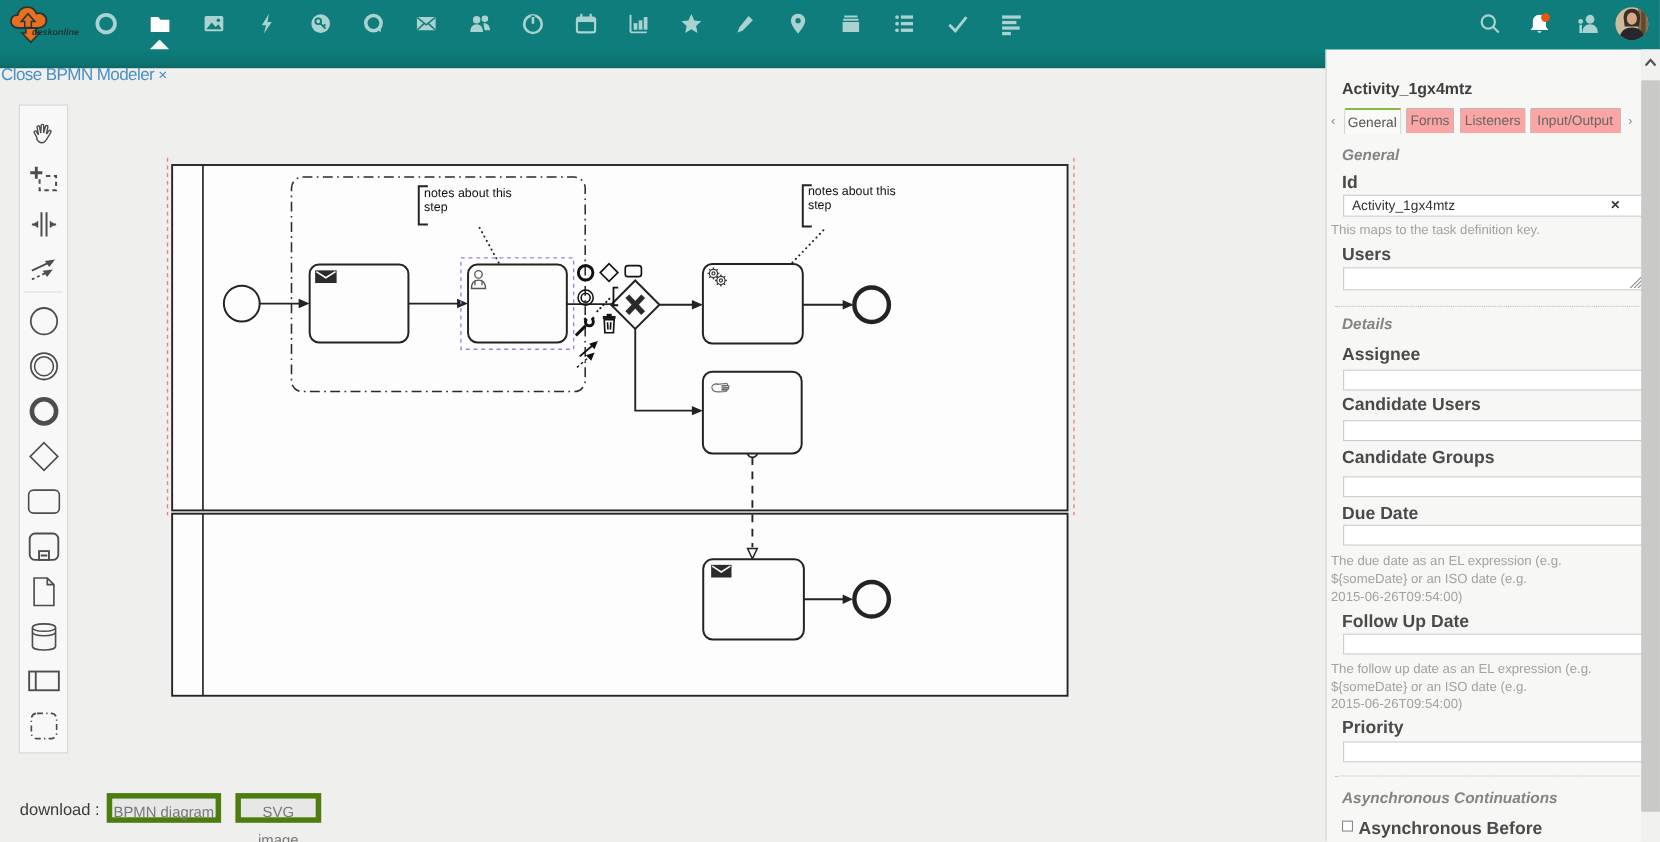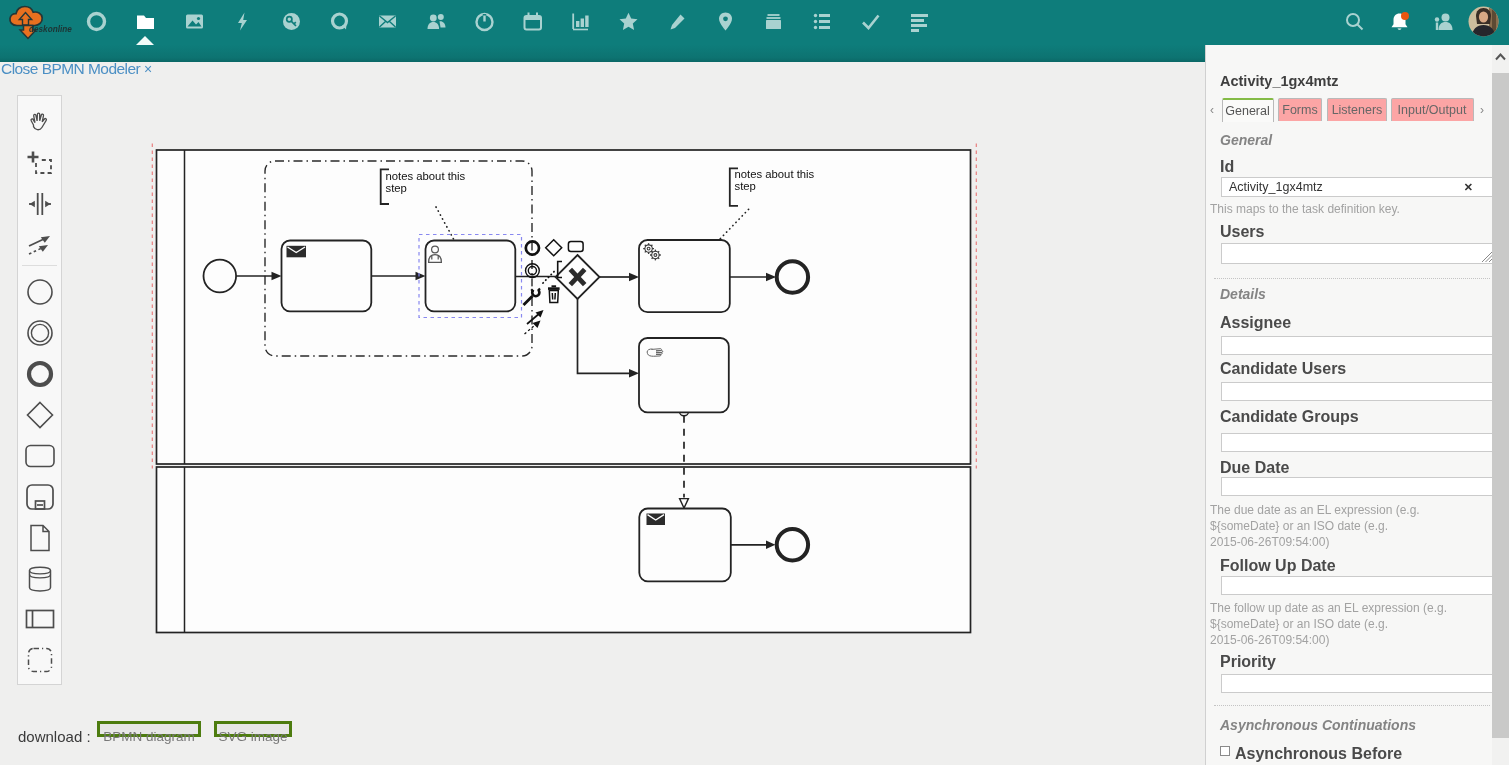--- a/index.html
+++ b/index.html
@@ -7,21 +7,21 @@
   .abs { position:absolute; }
   .topbar { position:absolute; left:0; top:0; width:1509px; height:62px;
     background:linear-gradient(to bottom,#0e7d7b 0%,#0e7d7b 72%,#0d7371 93%,#0a6766 100%); }
   .navicon { position:absolute; top:10px; width:23px; height:23px; }
   .close { position:absolute; left:1px; top:60px; font-size:15.5px; letter-spacing:-0.55px; color:#4b8fc4; }
   .close .x { font-size:14px; }
   .palette { position:absolute; left:17px; top:95px; width:45px; height:590px;
     background:#f8f8f8; border:1px solid #d4d4d4; }
   .pal { position:absolute; left:50%; transform:translateX(-50%); }
   .dl { position:absolute; left:18px; top:728px; font-size:15px; color:#3a3a3a; }
-  .btn { position:absolute; top:721px; height:16px; background:#e7e7e7; border:3px solid #4d7c0f;
+  .btn { position:absolute; top:721px; height:27px; background:#e7e7e7; border:5px solid #4d7c0f;
     color:#787878; font-size:13.5px; font-family:"Liberation Sans",sans-serif; text-align:center; line-height:25px; }
   .panel { position:absolute; left:1205px; top:45px; width:287px; height:720px; background:#f7f7f6;
     border-left:1px solid #d0d0d0; font-size:12px; color:#444; }
   .panel .hdr { position:absolute; left:14px; top:28px; font-size:14.5px; font-weight:bold; color:#3f3f3f; }
   .tab { position:absolute; top:53px; height:23px; border:1px solid #b9b9b9; border-bottom:none;
     border-radius:2px 2px 0 0; background:#fca5a5; color:#666; font-size:12.5px; text-align:center; line-height:22px; }
   .tab.active { background:#fafaf9; border-top:2px solid #84bb46; color:#555; height:24px; z-index:2; }
   .tabarrow { position:absolute; top:58px; color:#888; font-size:12px; }
   .sect { position:absolute; left:14px; font-size:14px; font-weight:bold; font-style:italic; color:#848484; }
   .lbl { position:absolute; left:14px; font-size:16px; font-weight:bold; color:#4a4a4a; }

